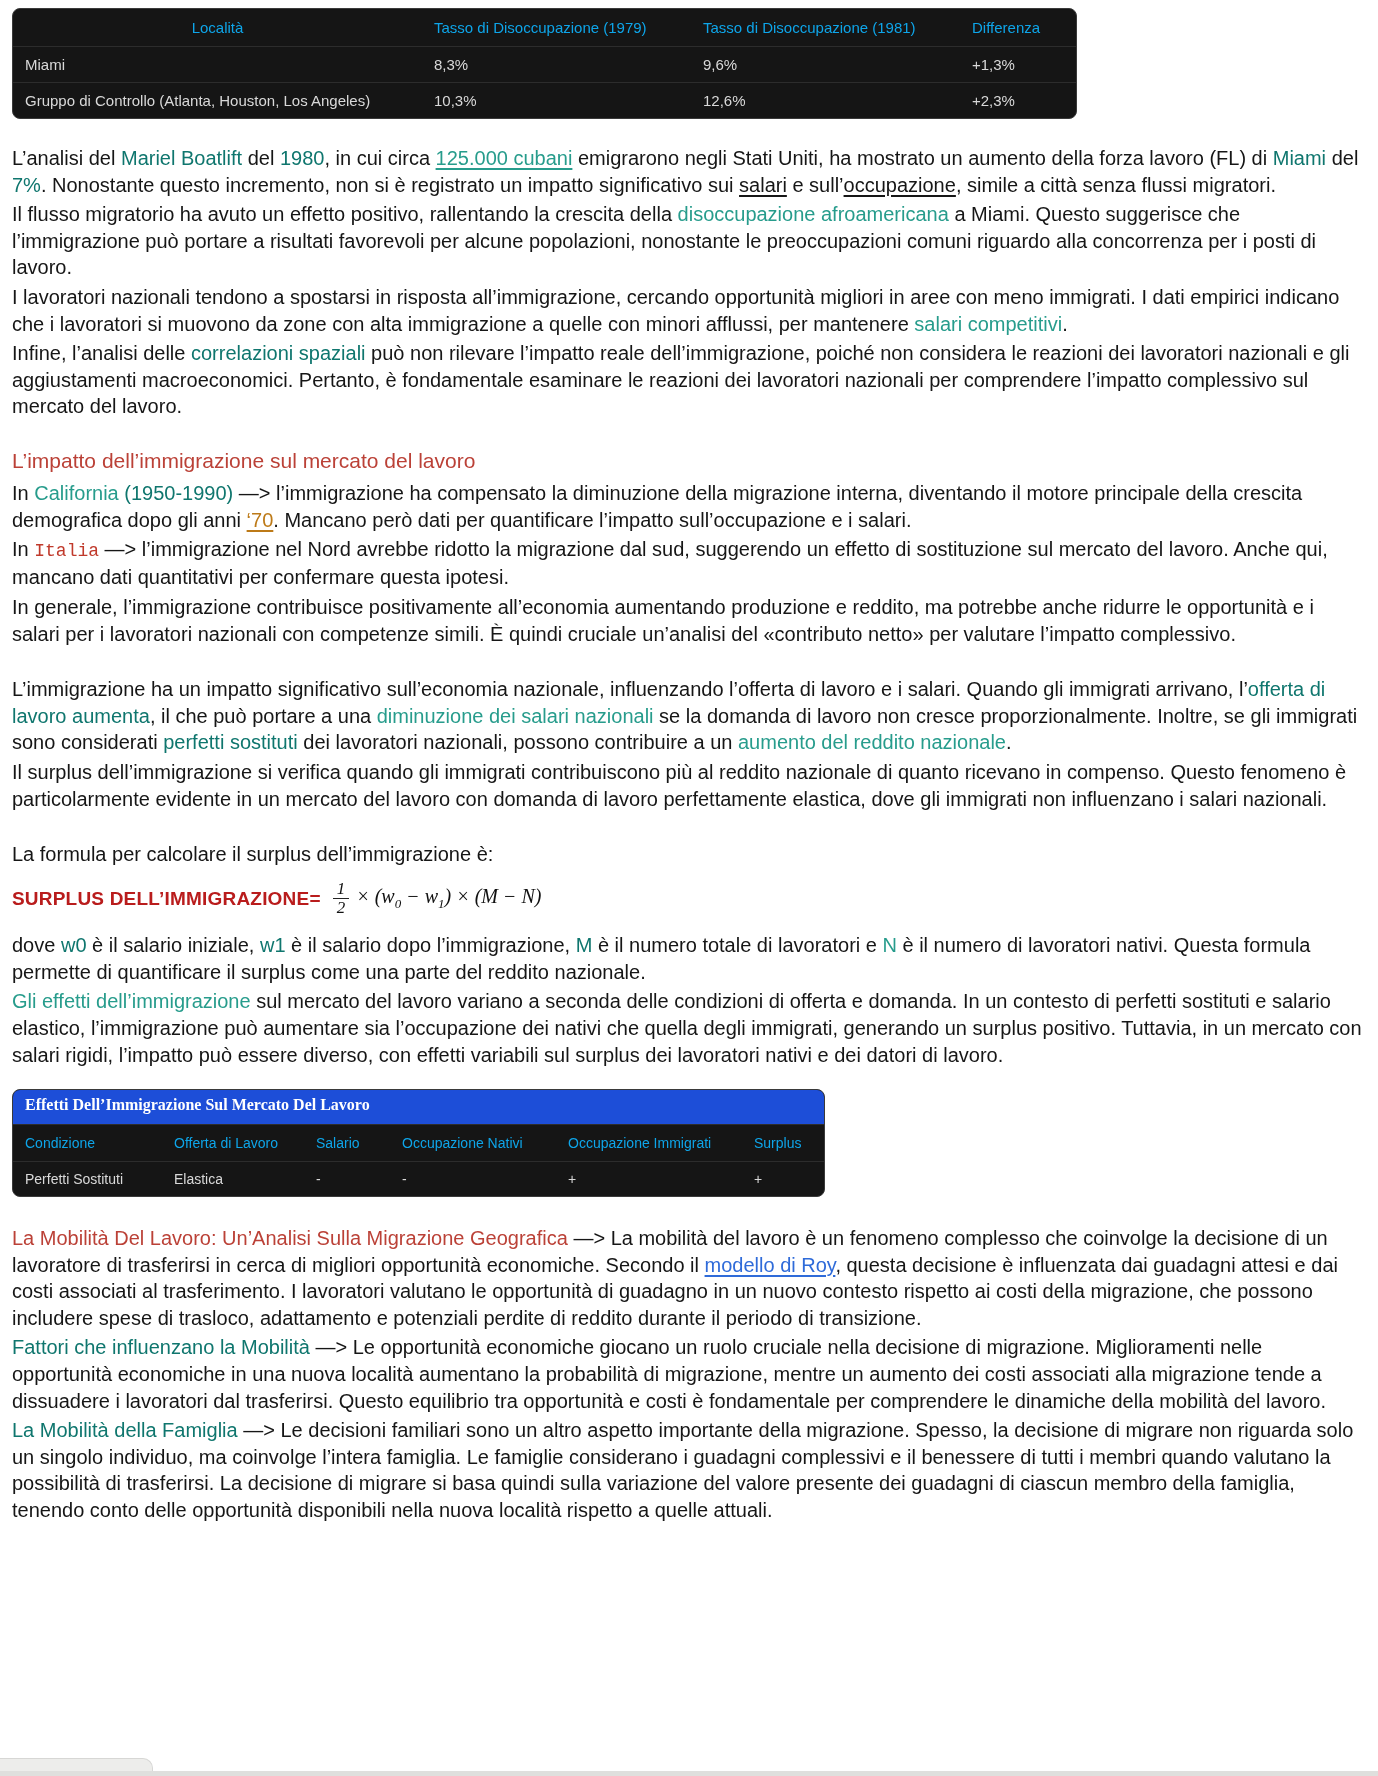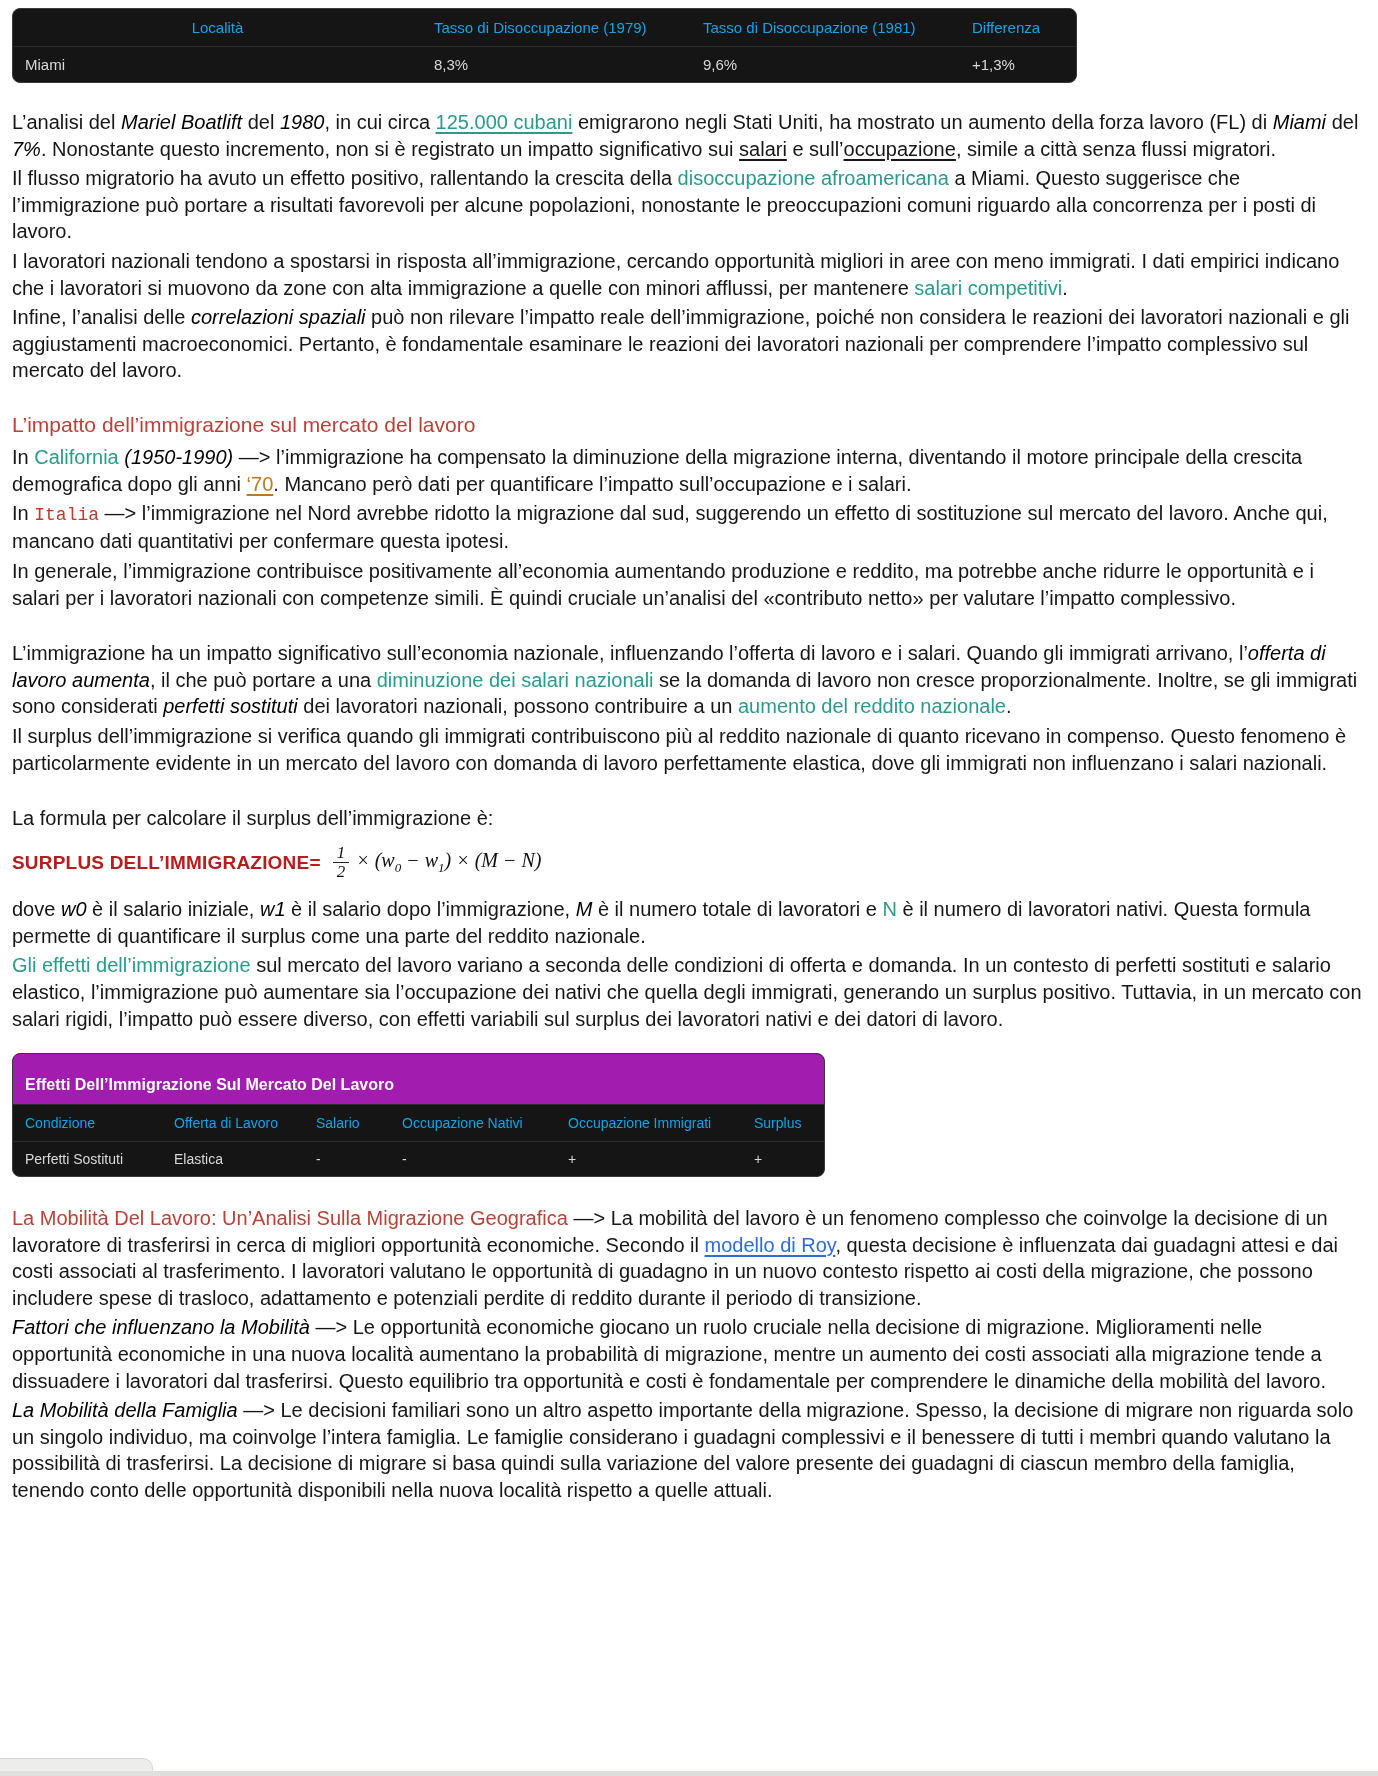--- a/index.html
+++ b/index.html
@@ -6,42 +6,42 @@
   .page{
     width:1378px;min-height:1776px;position:relative;box-sizing:border-box;
     padding:8px 14px 40px 12px;background:#ffffff;
     font-family:"Liberation Sans","DejaVu Sans",sans-serif;color:#161616;
     overflow:hidden;
   }
   
   .doc-para{margin:0 0 3px 0;font-size:20px;line-height:1.33;max-width:1358px;}
   .doc-heading{color:#bb4137;font-size:21px;line-height:1.35;margin:2px 0 5px 0;}
   .seg{color:inherit;}
-  .seg-orange{color:#000000;font-style:italic;}
+  .seg-orange{color:#0f766e;}
   .seg-teal{color:#279c8c;}
   .seg-red{color:#bb4137;}
   .seg-u{color:inherit;text-decoration:underline;text-underline-offset:3px;}
   .seg-orange-u{color:#bd7a18;text-decoration:underline;text-underline-offset:3px;}
   .seg-link{color:#2f6bd9;text-decoration:underline;text-underline-offset:3px;cursor:pointer;}
   .seg-link-teal{color:#279c8c;text-underline-offset:3px;cursor:pointer;}
   .seg-code{font-family:"Liberation Mono","DejaVu Sans Mono",monospace;color:#c0392b;font-size:18px;}
   .gap{width:100%;}
   
   .dtable-wrap{
     background:#151515;border:1px solid #3a3a3a;border-radius:8px;overflow:hidden;
     display:inline-block;vertical-align:top;margin:0 0 4px 0;
   }
   .dtable{border-collapse:collapse;color:#d9d9d9;}
   .t1 .dtable{font-size:15px;}
   .t2 .dtable{font-size:14px;}
   .dtable th{font-weight:400;color:#0ea5e9;padding:10px 12px;text-align:left;white-space:nowrap;}
   .dtable td{padding:9px 12px;border-top:1px solid #2c2c2c;}
   .dtable-title{
-    color:#ffffff;font-weight:700;font-size:16px;padding:22px 12px 10px 12px;
-    border-bottom:1px solid #2c2c2c;background:#a21caf;
+    color:#ffffff;font-weight:700;font-size:16px;padding:6px 12px 10px 12px;
+    border-bottom:1px solid #2c2c2c;background:#1d4ed8;font-family:Liberation Serif, serif;
   }
   
   .formula-line{margin:12px 0 14px 0;display:flex;align-items:center;}
   .formula-label{font-weight:700;font-size:19px;color:#b91c1c;letter-spacing:.2px;}
   .frac{
     display:inline-flex;flex-direction:column;align-items:center;vertical-align:middle;
     margin:0 7px 0 12px;font-family:"Liberation Serif","DejaVu Serif",serif;
     font-style:italic;font-size:17px;line-height:1.1;color:#111;
   }
   .frac .den{border-top:1.5px solid #222;padding:0 4px;}
@@ -67,20 +67,26 @@
               <th style="width: 92px; text-align: left;">Differenza</th>
             </tr>
           </thead>
           <tbody>
             <tr>
               <td>Miami</td>
               <td>8,3%</td>
               <td>9,6%</td>
               <td>+1,3%</td>
             </tr>
+            <tr>
+              <td>Gruppo di Controllo (Atlanta, Houston, Los Angeles)</td>
+              <td>10,3%</td>
+              <td>12,6%</td>
+              <td>+2,3%</td>
+            </tr>
           </tbody>
         </table></div><div class="gap" style="height: 22px;"></div><p class="doc-para"><span class="seg ">L’analisi del </span><span class="seg seg-orange">Mariel Boatlift</span><span class="seg "> del </span><span class="seg seg-orange">1980</span><span class="seg ">, in cui circa </span><a class="seg seg-link-teal" href="#">125.000 cubani</a><span class="seg "> emigrarono negli Stati Uniti, ha mostrato un aumento della forza lavoro (FL) di </span><span class="seg seg-orange">Miami</span><span class="seg "> del </span><span class="seg seg-orange">7%</span><span class="seg ">. Nonostante questo incremento, non si è registrato un impatto significativo sui </span><span class="seg seg-u">salari</span><span class="seg "> e sull’</span><span class="seg seg-u">occupazione</span><span class="seg ">, simile a città senza flussi migratori.</span></p><p class="doc-para"><span class="seg ">Il flusso migratorio ha avuto un effetto positivo, rallentando la crescita della </span><span class="seg seg-teal">disoccupazione afroamericana</span><span class="seg "> a Miami. Questo suggerisce che l’immigrazione può portare a risultati favorevoli per alcune popolazioni, nonostante le preoccupazioni comuni riguardo alla concorrenza per i posti di lavoro.</span></p><p class="doc-para"><span class="seg ">I lavoratori nazionali tendono a spostarsi in risposta all’immigrazione, cercando opportunità migliori in aree con meno immigrati. I dati empirici indicano che i lavoratori si muovono da zone con alta immigrazione a quelle con minori afflussi, per mantenere </span><span class="seg seg-teal">salari competitivi</span><span class="seg ">.</span></p><p class="doc-para"><span class="seg ">Infine, l’analisi delle </span><span class="seg seg-orange">correlazioni spaziali</span><span class="seg "> può non rilevare l’impatto reale dell’immigrazione, poiché non considera le reazioni dei lavoratori nazionali e gli aggiustamenti macroeconomici. Pertanto, è fondamentale esaminare le reazioni dei lavoratori nazionali per comprendere l’impatto complessivo sul mercato del lavoro.</span></p><div class="gap" style="height: 22px;"></div><div class="doc-heading">L’impatto dell’immigrazione sul mercato del lavoro</div><p class="doc-para"><span class="seg ">In </span><span class="seg seg-teal">California</span><span class="seg "> </span><span class="seg seg-orange">(1950-1990)</span><span class="seg "> —&gt; l’immigrazione ha compensato la diminuzione della migrazione interna, diventando il motore principale della crescita demografica dopo gli anni </span><span class="seg seg-orange-u">‘70</span><span class="seg ">. Mancano però dati per quantificare l’impatto sull’occupazione e i salari.</span></p><p class="doc-para"><span class="seg ">In </span><span class="seg seg-code">Italia</span><span class="seg "> —&gt; l’immigrazione nel Nord avrebbe ridotto la migrazione dal sud, suggerendo un effetto di sostituzione sul mercato del lavoro. Anche qui, mancano dati quantitativi per confermare questa ipotesi.</span></p><p class="doc-para"><span class="seg ">In generale, l’immigrazione contribuisce positivamente all’economia aumentando produzione e reddito, ma potrebbe anche ridurre le opportunità e i salari per i lavoratori nazionali con competenze simili. È quindi cruciale un’analisi del «contributo netto» per valutare l’impatto complessivo.</span></p><div class="gap" style="height: 26px;"></div><p class="doc-para"><span class="seg ">L’immigrazione ha un impatto significativo sull’economia nazionale, influenzando l’offerta di lavoro e i salari. Quando gli immigrati arrivano, l’</span><span class="seg seg-orange">offerta di lavoro aumenta</span><span class="seg ">, il che può portare a una </span><span class="seg seg-teal">diminuzione dei salari nazionali</span><span class="seg "> se la domanda di lavoro non cresce proporzionalmente. Inoltre, se gli immigrati sono considerati </span><span class="seg seg-orange">perfetti sostituti</span><span class="seg "> dei lavoratori nazionali, possono contribuire a un </span><span class="seg seg-teal">aumento del reddito nazionale</span><span class="seg ">.</span></p><p class="doc-para"><span class="seg ">Il surplus dell’immigrazione si verifica quando gli immigrati contribuiscono più al reddito nazionale di quanto ricevano in compenso. Questo fenomeno è particolarmente evidente in un mercato del lavoro con domanda di lavoro perfettamente elastica, dove gli immigrati non influenzano i salari nazionali.</span></p><div class="gap" style="height: 26px;"></div><p class="doc-para"><span class="seg ">La formula per calcolare il surplus dell’immigrazione è:</span></p><div class="formula-line">
         <span class="formula-label">SURPLUS DELL’IMMIGRAZIONE=</span>
         <span class="frac">
           <span class="num">1</span>
           <span class="den">2</span>
         </span>
         <span class="math"><span>× (</span><span>w</span><sub>0</sub><span> − </span><span>w</span><sub>1</sub><span>) × (M − N)</span></span>
       </div><p class="doc-para"><span class="seg ">dove </span><span class="seg seg-orange">w0</span><span class="seg "> è il salario iniziale, </span><span class="seg seg-orange">w1</span><span class="seg "> è il salario dopo l’immigrazione, </span><span class="seg seg-orange">M</span><span class="seg "> è il numero totale di lavoratori e </span><span class="seg seg-teal">N</span><span class="seg "> è il numero di lavoratori nativi. Questa formula permette di quantificare il surplus come una parte del reddito nazionale.</span></p><p class="doc-para"><span class="seg seg-teal">Gli effetti dell’immigrazione</span><span class="seg "> sul mercato del lavoro variano a seconda delle condizioni di offerta e domanda. In un contesto di perfetti sostituti e salario elastico, l’immigrazione può aumentare sia l’occupazione dei nativi che quella degli immigrati, generando un surplus positivo. Tuttavia, in un mercato con salari rigidi, l’impatto può essere diverso, con effetti variabili sul surplus dei lavoratori nativi e dei datori di lavoro.</span></p><div class="gap" style="height: 18px;"></div><div class="dtable-wrap t2"><div class="dtable-title">Effetti Dell’Immigrazione Sul Mercato Del Lavoro</div><table class="dtable">
           <thead>

